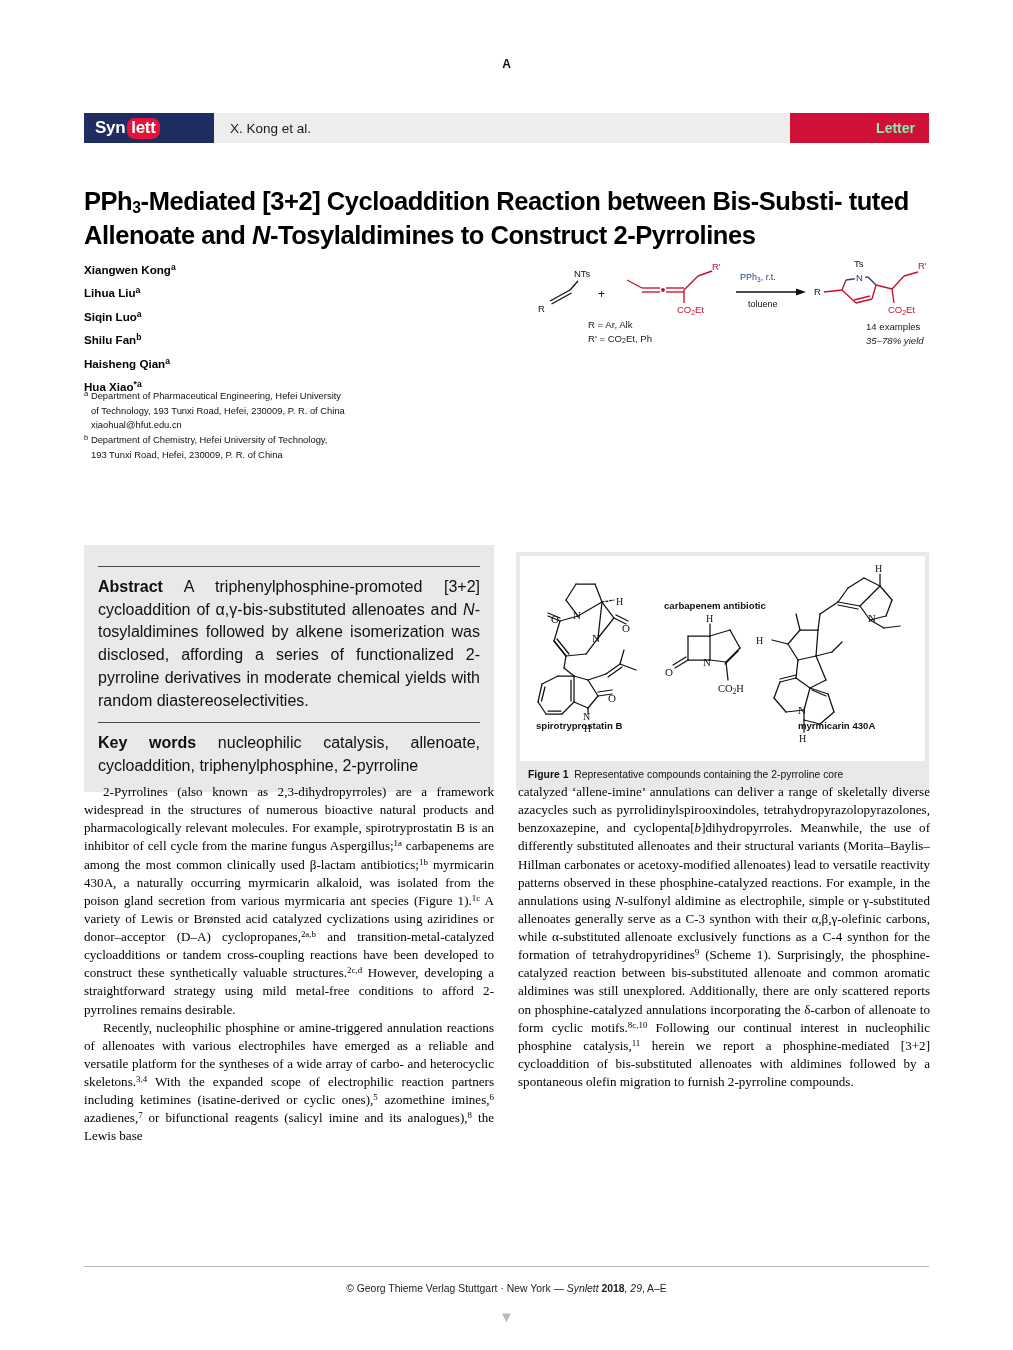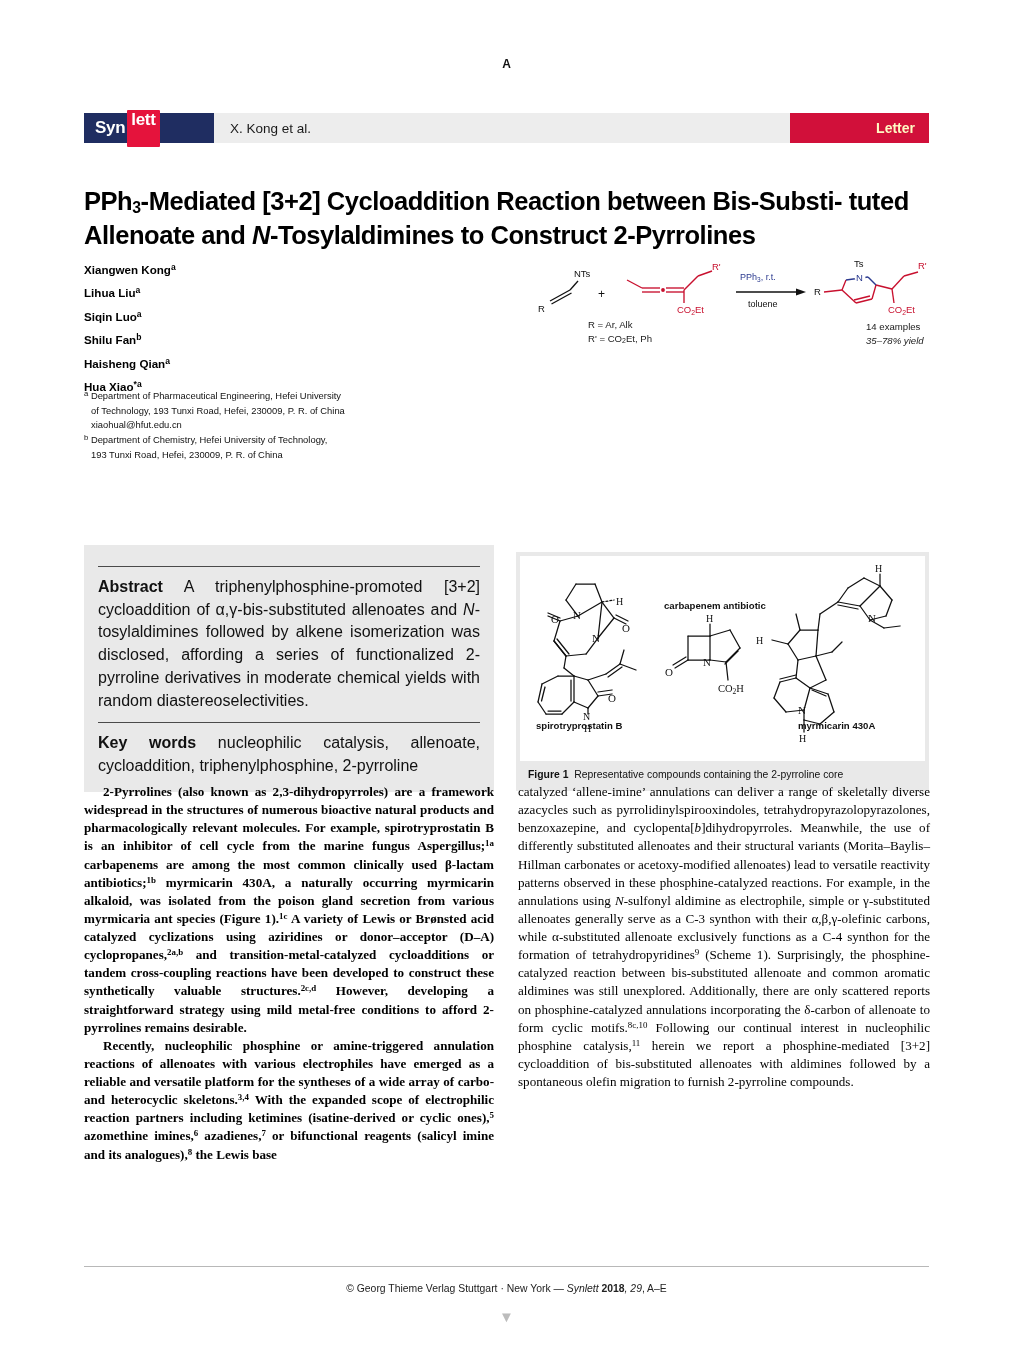--- a/index.html
+++ b/index.html
@@ -28,31 +28,31 @@
     display:flex; align-items:stretch;
   }
   .runhead-logo {
     width:130px; background:#1f2d61;
     display:flex; align-items:center; padding-left:11px;
     font-weight:bold; font-size:17px; letter-spacing:-0.3px;
     font-family:"Liberation Sans", sans-serif;
   }
   .runhead-logo .syn { color:#ffffff; }
   .runhead-logo .lett {
-    color:#ffffff; background:#e5133c; padding:0px 4px 17px 4px;
-    margin-left:2px; border-radius:1px;
+    color:#ffffff; background:#e5133c; padding:0px 4px 1px 4px;
+    margin-left:2px; border-radius:8px;
   }
   .runhead-mid {
     flex:1; background:#ededed; display:flex; align-items:center;
     padding-left:16px; font-size:13.5px; color:#1a1a1a;
   }
   .runhead-right {
     width:139px; background:#d1103a; display:flex; align-items:center;
     justify-content:flex-end; padding-right:14px;
-    color:#fef9c3; font-weight:bold; font-size:14px;
+    color:#86efac; font-weight:bold; font-size:14px;
   }
 
   
   .title {
     position:absolute; top:168px; left:84px; width:845px;
     font-family:"Liberation Sans", sans-serif;
     font-weight:bold; font-size:25.5px; line-height:1.30;
     letter-spacing:-0.45px; color:#000;
   }
   .title i { font-style:italic; }
@@ -125,21 +125,21 @@
   }
 
   
   .col {
     position:absolute; top:783px; width:410px;
     font-family:"Liberation Serif", serif;
     font-size:13.1px; line-height:1.385;
     text-align:justify; color:#000;
     hyphens:none;
   }
-  .col-left { left:84px;font-weight:bold; }
+  .col-left { left:84px; }
   .col-right { left:518px; width:412px; }
   .col p { margin:0; }
   .col p.ind { text-indent:19px; }
   .col sup { font-size:0.68em; vertical-align:0.48em; line-height:0; }
   .col i { font-style:italic; }
 
   
   .footer-rule {
     position:absolute; top:1266px; left:84px; width:845px; height:1px;
     background:#b8b8b8;

